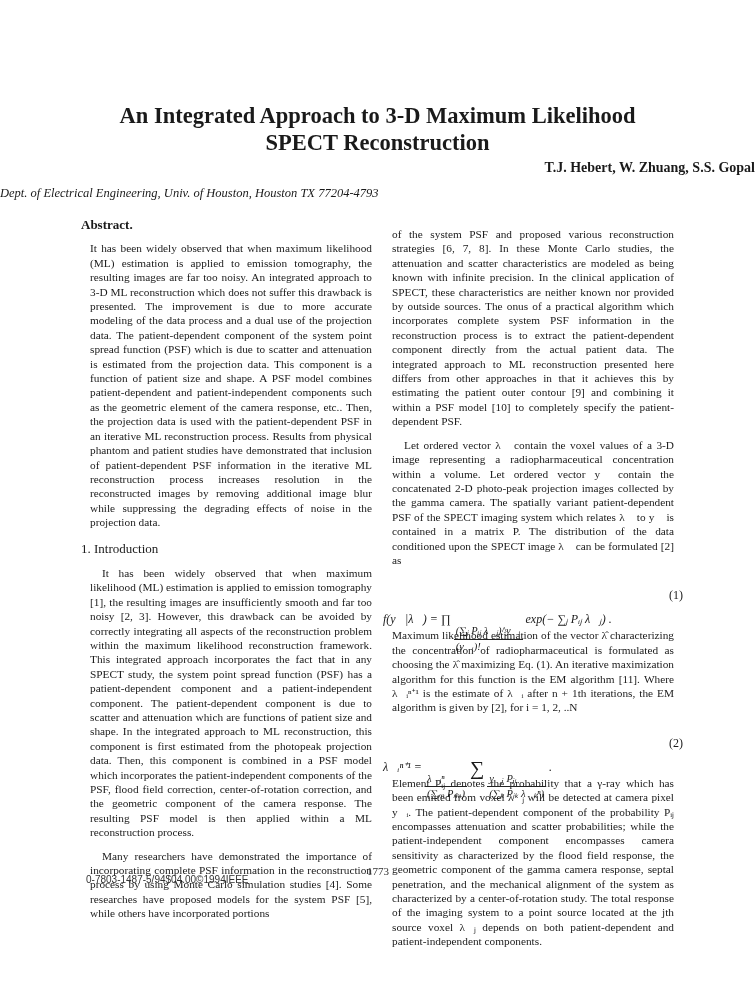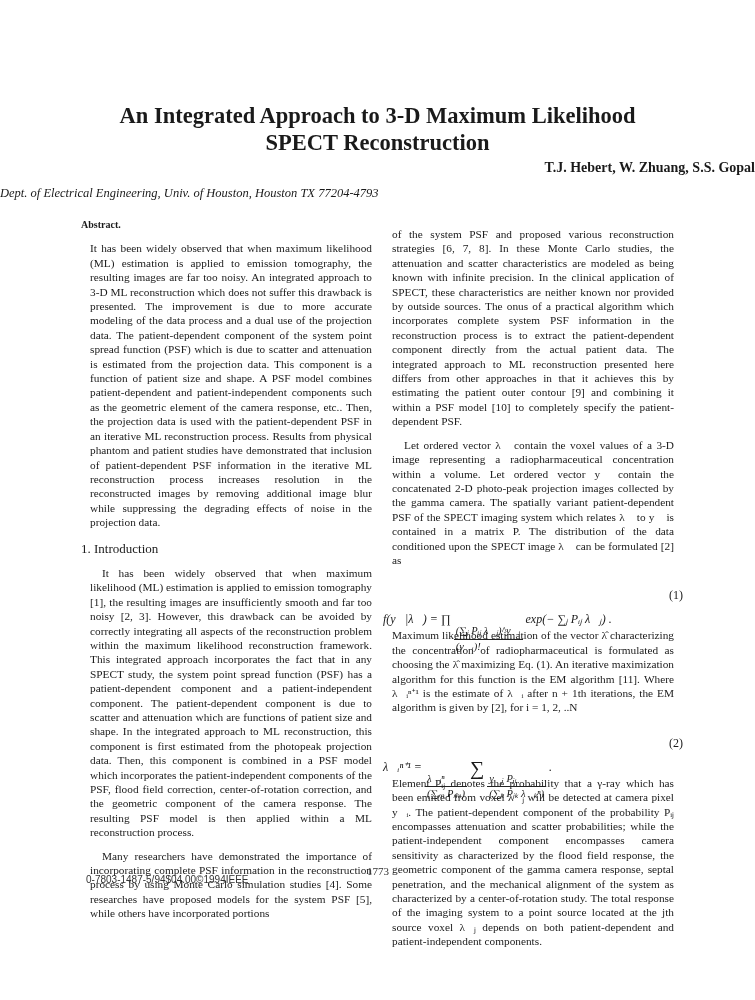--- a/index.html
+++ b/index.html
@@ -9,21 +9,21 @@
   .title { position: absolute; left: 0; width: 755px; top: 90px; text-align: center;
            font-family: "Liberation Serif", serif; font-weight: bold; font-size: 22.5px; line-height: 27px; }
   .authors { position: absolute; left: 0; width: 755px; top: 148px; text-align: right;
            font-family: "Liberation Serif", serif; font-weight: bold; font-size: 14px; }
   .affil { position: absolute; left: 0; width: 755px; top: 174px; 
            font-family: "Liberation Serif", serif; font-style: italic; font-size: 12.5px; }
   .col { position: absolute; width: 300px; font-family: "Liberation Serif", serif; font-size: 11.3px;
          line-height: 14.4px; text-align: justify; }
   .col-left { left: 81px; top: 206px; }
   .col-right { left: 383px; top: 206px; }
-  .h-abs { font-weight: bold; font-size: 10px; margin: 0 0 1px 0; }
+  .h-abs { font-weight: bold; font-size: 13px; margin: 0 0 1px 0; }
   .h-sec { font-weight: normal; font-size: 13px; margin: 12px 0 10px 0; }
   p { margin: 9px; }
   .indent { text-indent: 12px; }
   .eq { position: relative; height: 42px; font-style: italic; font-size: 12px; margin: 8px 0 10px 0; }
   .eq .expr { position: absolute; left: 0; top: 10px; white-space: nowrap; }
   .eq .num { position: absolute; right: 0; top: 12px; font-style: normal; }
   .frac { display: inline-block; vertical-align: middle; text-align: left; font-size: 10.5px; margin-top: 38px; }
   .frac .n { display: block; border-bottom: 1px solid #222; padding: 0 2px; }
   .frac .d { display: block; padding: 0 2px; }
   .big { font-size: 20px; font-style: normal; vertical-align: middle; }

